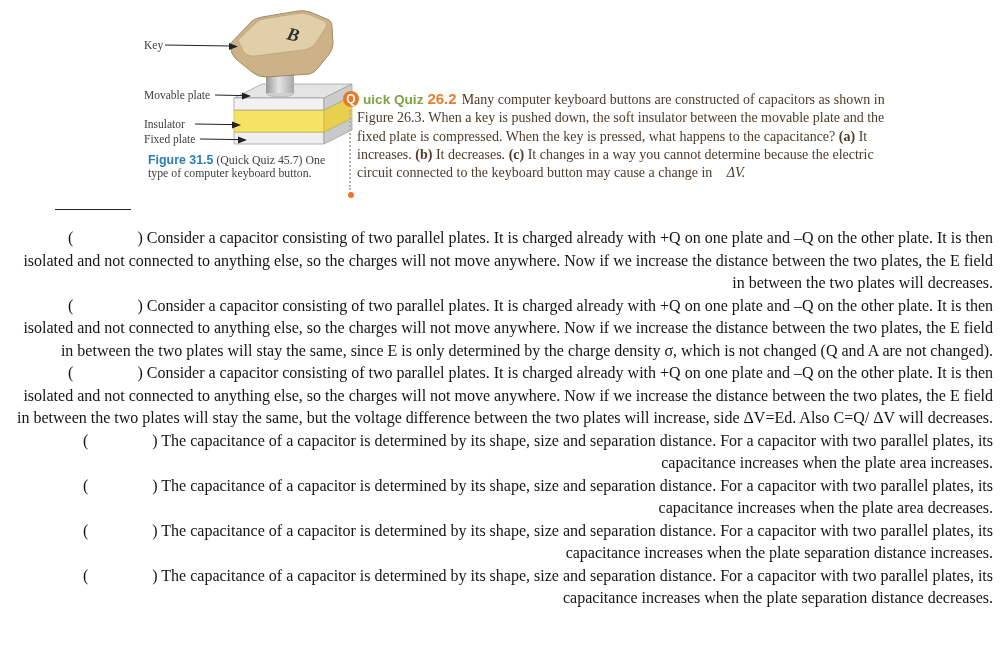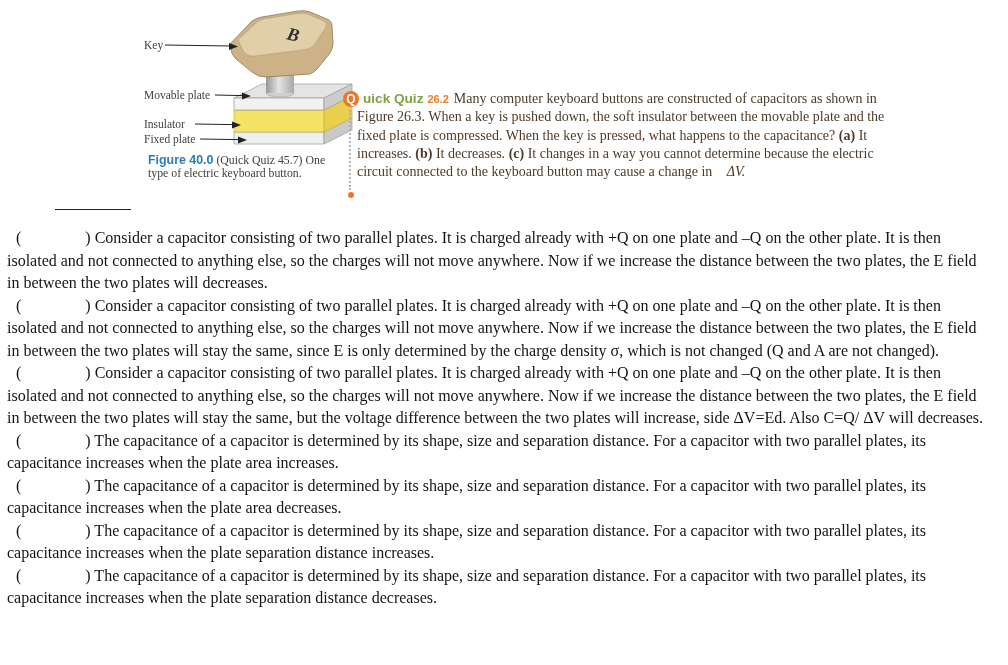--- a/index.html
+++ b/index.html
@@ -27,30 +27,30 @@
   }
   .quiz-badge {
     position:absolute; left:-14px; top:1px; width:16px; height:16px; border-radius:50%;
     background:#ee7623; color:#fff; font-family:"Liberation Sans", sans-serif;
     font-weight:bold; font-size:12px; line-height:16px; text-align:center;
   }
   .quiz-dotline { position:absolute; left:-8px; top:20px; height:80px; width:0; border-left:2px dotted #bdb2a2; }
   .quiz-dot { position:absolute; left:-9px; top:102px; width:6px; height:6px; border-radius:50%; background:#ee7623; }
   .quiz p { margin:0; text-indent:6px; }
   .qt-green  { font-family:"Liberation Sans", sans-serif; font-weight:bold; font-size:13.6px; color:#7ba33f;text-align:right; }
-  .qt-orange { font-family:"Liberation Sans", sans-serif; font-weight:bold; font-size:11px; color:#e87e2a; margin:0 5px 0 4px; }
+  .qt-orange { font-family:"Liberation Sans", sans-serif; font-weight:bold; font-size:15px; color:#e87e2a; margin:0 5px 0 4px; }
   .quiz b { font-weight:bold; }
   .quiz i { font-style:italic;margin-left:11px; }
 
   
   .questions {
     position:absolute; left:7px; top:227px; width:986px;
     font-size:16px; line-height:22.5px; color:#141414;
   }
-  .questions p { margin:0; white-space:pre-wrap; text-indent:9px; }
+  .questions p { margin:0; white-space:pre-wrap; text-indent:9px;text-align:right; }
 </style>
 </head>
 <body>
 
 <div class="page">
 
   <div class="figure-wrap">
     <svg width="235" height="150" viewBox="0 0 235 150">
       <defs>
         <linearGradient id="stemg" x1="0" y1="0" x2="1" y2="0">
@@ -107,23 +107,23 @@
       </g>
 
       <text class="fig-label" x="6" y="43">Key</text>
       <text class="fig-label" x="6" y="93">Movable plate</text>
       <text class="fig-label" x="6" y="122">Insulator</text>
       <text class="fig-label" x="6" y="137">Fixed plate</text>
     </svg>
   </div>
 
   <div class="fig-caption">
-    <span class="fig-ref">Figure 40.0</span>
+    <span class="fig-ref">Figure 31.5</span>
     <span class="quiz-ref">(Quick Quiz 45.7)</span>
-    <span>One type of electric keyboard button.</span>
+    <span>One type of computer keyboard button.</span>
   </div>
 
   <div class="footnote-rule"></div>
 
   <div class="quiz">
     <span class="quiz-badge">Q</span>
     <div class="quiz-dotline"></div>
     <div class="quiz-dot"></div>
     <p><span class="qt-green">uick Quiz</span><span class="qt-orange">26.2</span><span>Many computer keyboard buttons are constructed of capacitors as shown in Figure 26.3. When a key is pushed down, the soft insulator between the movable plate and the fixed plate is compressed. When the key is pressed, what happens to the capacitance? </span><b>(a)</b><span> It increases. </span><b>(b)</b><span> It decreases. </span><b>(c)</b><span> It changes in a way you cannot determine because the electric circuit connected to the keyboard button may cause a change in </span><i>ΔV.</i></p>
   </div>

